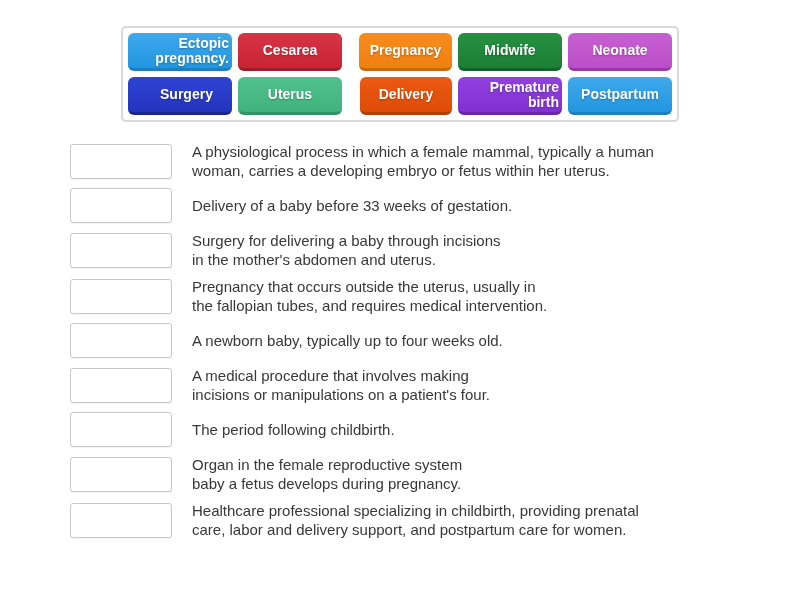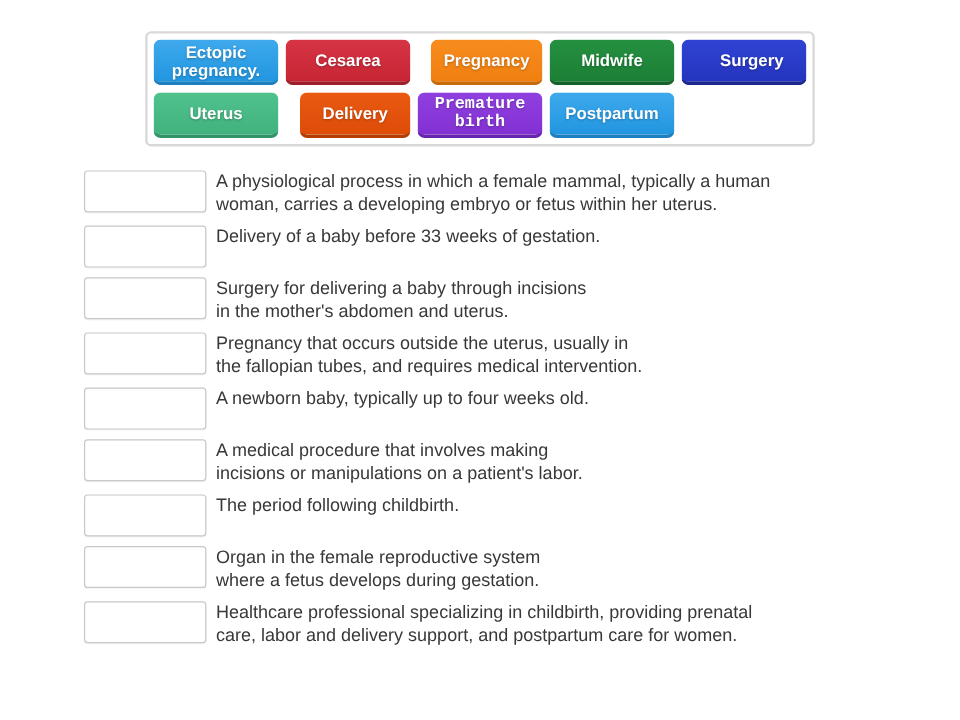--- a/index.html
+++ b/index.html
@@ -28,38 +28,40 @@
   }
   .tile {
     height: 38px;
     box-sizing: border-box;
     border-radius: 6px;
     border-bottom: 3px solid rgba(0,0,0,.3);
     color: #ffffff;
     font-size: 14px;
     font-weight: 700;
     line-height: 15px;
-    text-align: center;
+    text-align: right;
     display: flex;
     align-items: center;
     justify-content: center;
     padding: 2px 3px;
     text-shadow: 0 1px 2px rgba(0,0,0,.28);
     cursor: pointer;
     user-select: none;
   }
   
   .question-list {
     margin: 20px auto 0 70px;
     width: 670px;
   }
   .qrow {
     display: flex;
+    align-items: center;
     min-height: 35px;
     margin-bottom: 8px;
+    gap: 12px;
   }
   .qbox {
     width: 102px;
     height: 35px;
     box-sizing: border-box;
     flex-shrink: 0;
     background: #ffffff;
     border: 1px solid #c8c8c8;
     border-radius: 3px;
     margin-right: 8px;
@@ -73,24 +75,25 @@
   }
 </style>
 </head>
 <body>
 
 <div class="word-bank">
     <div class="tile" style="background: linear-gradient(rgb(63, 169, 236), rgb(33, 150, 224)); border-bottom-color: rgb(28, 127, 192);">Ectopic pregnancy.</div>
     <div class="tile" style="background: linear-gradient(rgb(214, 53, 69), rgb(200, 37, 52)); border-bottom-color: rgb(158, 31, 43);">Cesarea</div>
     <div class="tile" style="background: linear-gradient(rgb(247, 140, 30), rgb(240, 128, 16)); border-bottom-color: rgb(201, 106, 10); margin-left: 11px;">Pregnancy</div>
     <div class="tile" style="background: linear-gradient(rgb(37, 144, 64), rgb(28, 127, 53)); border-bottom-color: rgb(20, 99, 42);">Midwife</div>
+    <div class="tile" style="background: linear-gradient(rgb(199, 95, 209), rgb(188, 79, 200)); border-bottom-color: rgb(154, 58, 166);">Neonate</div>
     <div class="tile" style="background: linear-gradient(rgb(47, 67, 212), rgb(36, 53, 190)); border-bottom-color: rgb(27, 39, 143); padding-left: 16px;">Surgery</div>
     <div class="tile" style="background: linear-gradient(rgb(80, 194, 141), rgb(65, 178, 125)); border-bottom-color: rgb(47, 148, 102);">Uterus</div>
     <div class="tile" style="background: linear-gradient(rgb(234, 90, 18), rgb(222, 76, 8)); border-bottom-color: rgb(181, 61, 4); margin-left: 12px;">Delivery</div>
-    <div class="tile" style="background: linear-gradient(rgb(145, 64, 224), rgb(130, 48, 210)); border-bottom-color: rgb(103, 36, 174); font-family: Liberation Mono, monospace;">Premature birth</div>
+    <div class="tile" style="background: linear-gradient(rgb(145, 64, 224), rgb(130, 48, 210)); border-bottom-color: rgb(103, 36, 174);">Premature birth</div>
     <div class="tile" style="background: linear-gradient(rgb(63, 169, 236), rgb(33, 150, 224)); border-bottom-color: rgb(28, 127, 192);">Postpartum</div>
   </div>
 
 <div class="question-list">
     <div class="qrow">
       <div class="qbox"></div>
       <div class="qtext">A physiological process in which a female mammal, typically a human
 woman, carries a developing embryo or fetus within her uterus.</div>
     </div>
     <div class="qrow">
@@ -107,29 +110,29 @@
       <div class="qtext">Pregnancy that occurs outside the uterus, usually in
 the fallopian tubes, and requires medical intervention.</div>
     </div>
     <div class="qrow">
       <div class="qbox"></div>
       <div class="qtext">A newborn baby, typically up to four weeks old.</div>
     </div>
     <div class="qrow">
       <div class="qbox"></div>
       <div class="qtext">A medical procedure that involves making
-incisions or manipulations on a patient's labor.</div>
+incisions or manipulations on a patient's four.</div>
     </div>
     <div class="qrow">
       <div class="qbox"></div>
       <div class="qtext">The period following childbirth.</div>
     </div>
     <div class="qrow">
       <div class="qbox"></div>
       <div class="qtext">Organ in the female reproductive system
-where a fetus develops during gestation.</div>
+baby a fetus develops during pregnancy.</div>
     </div>
     <div class="qrow">
       <div class="qbox"></div>
       <div class="qtext">Healthcare professional specializing in childbirth, providing prenatal
 care, labor and delivery support, and postpartum care for women.</div>
     </div>
   </div>
 
 </body></html>

